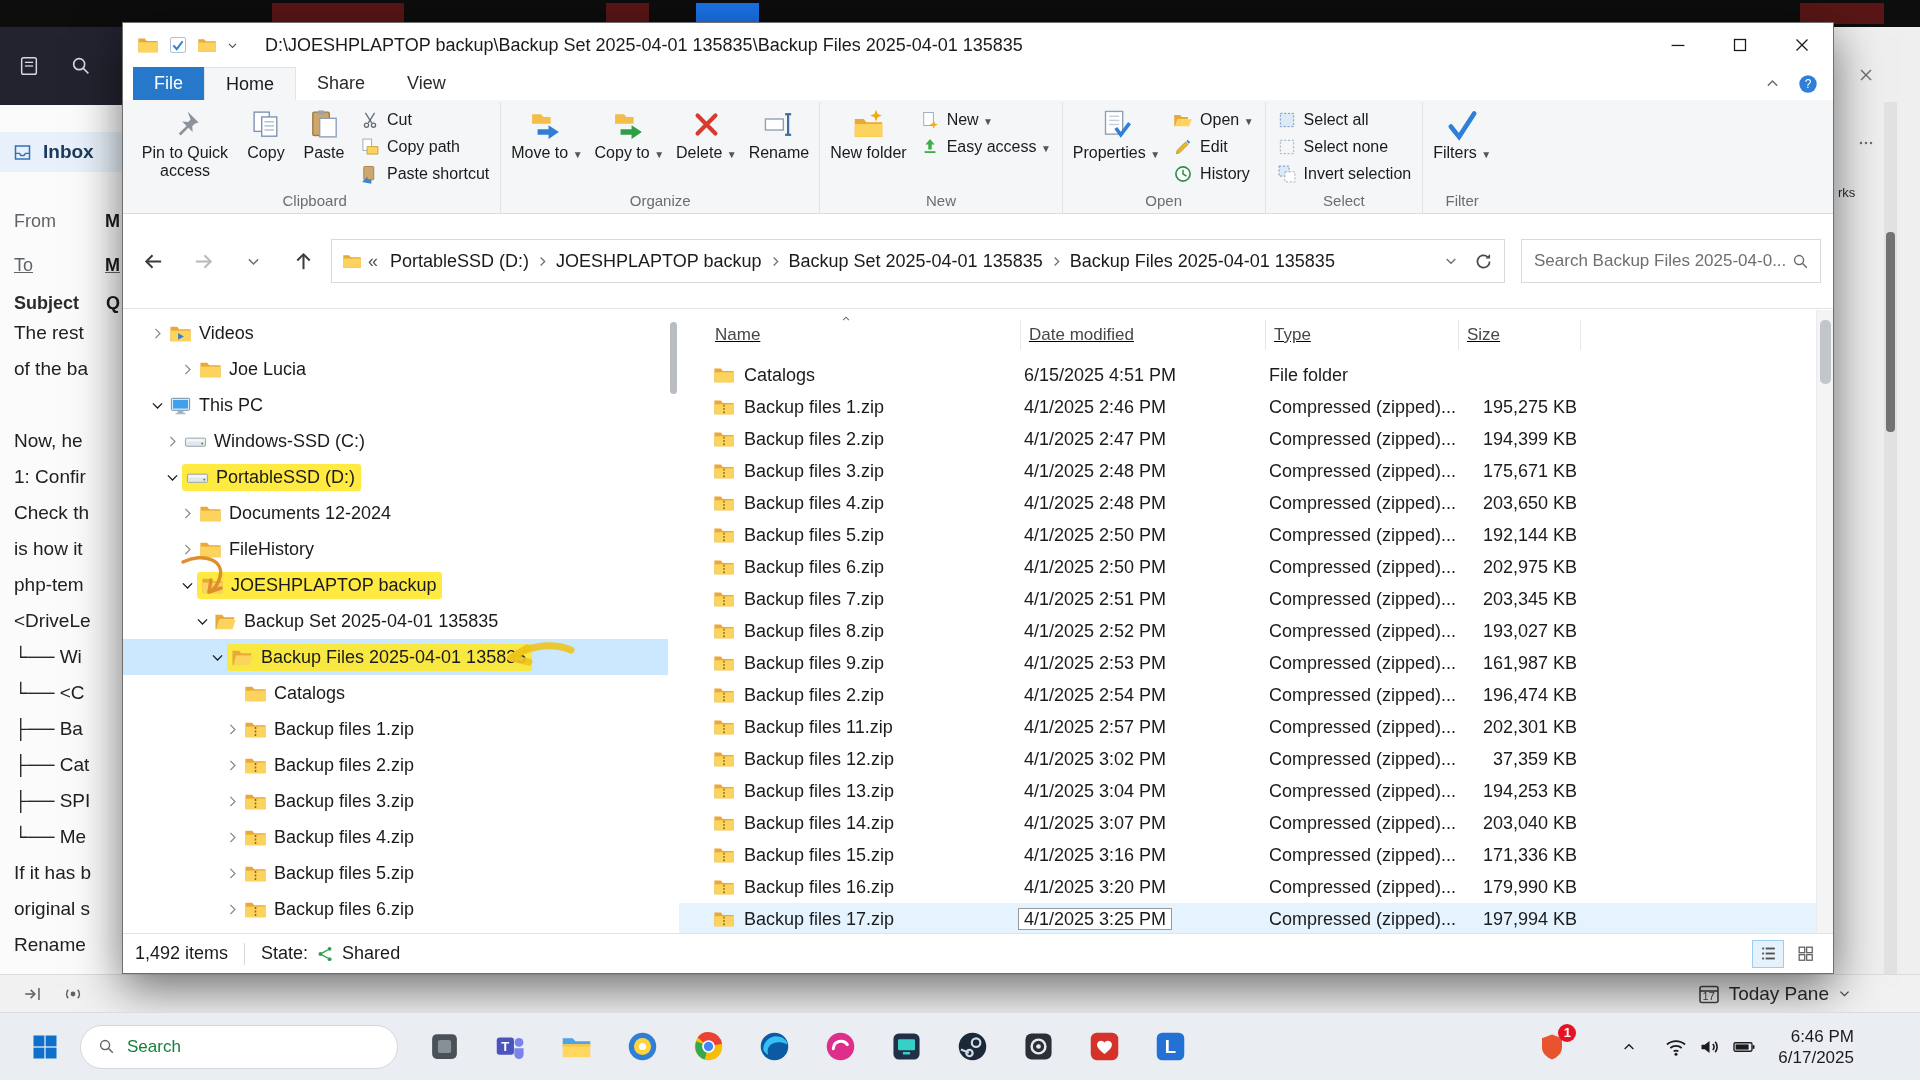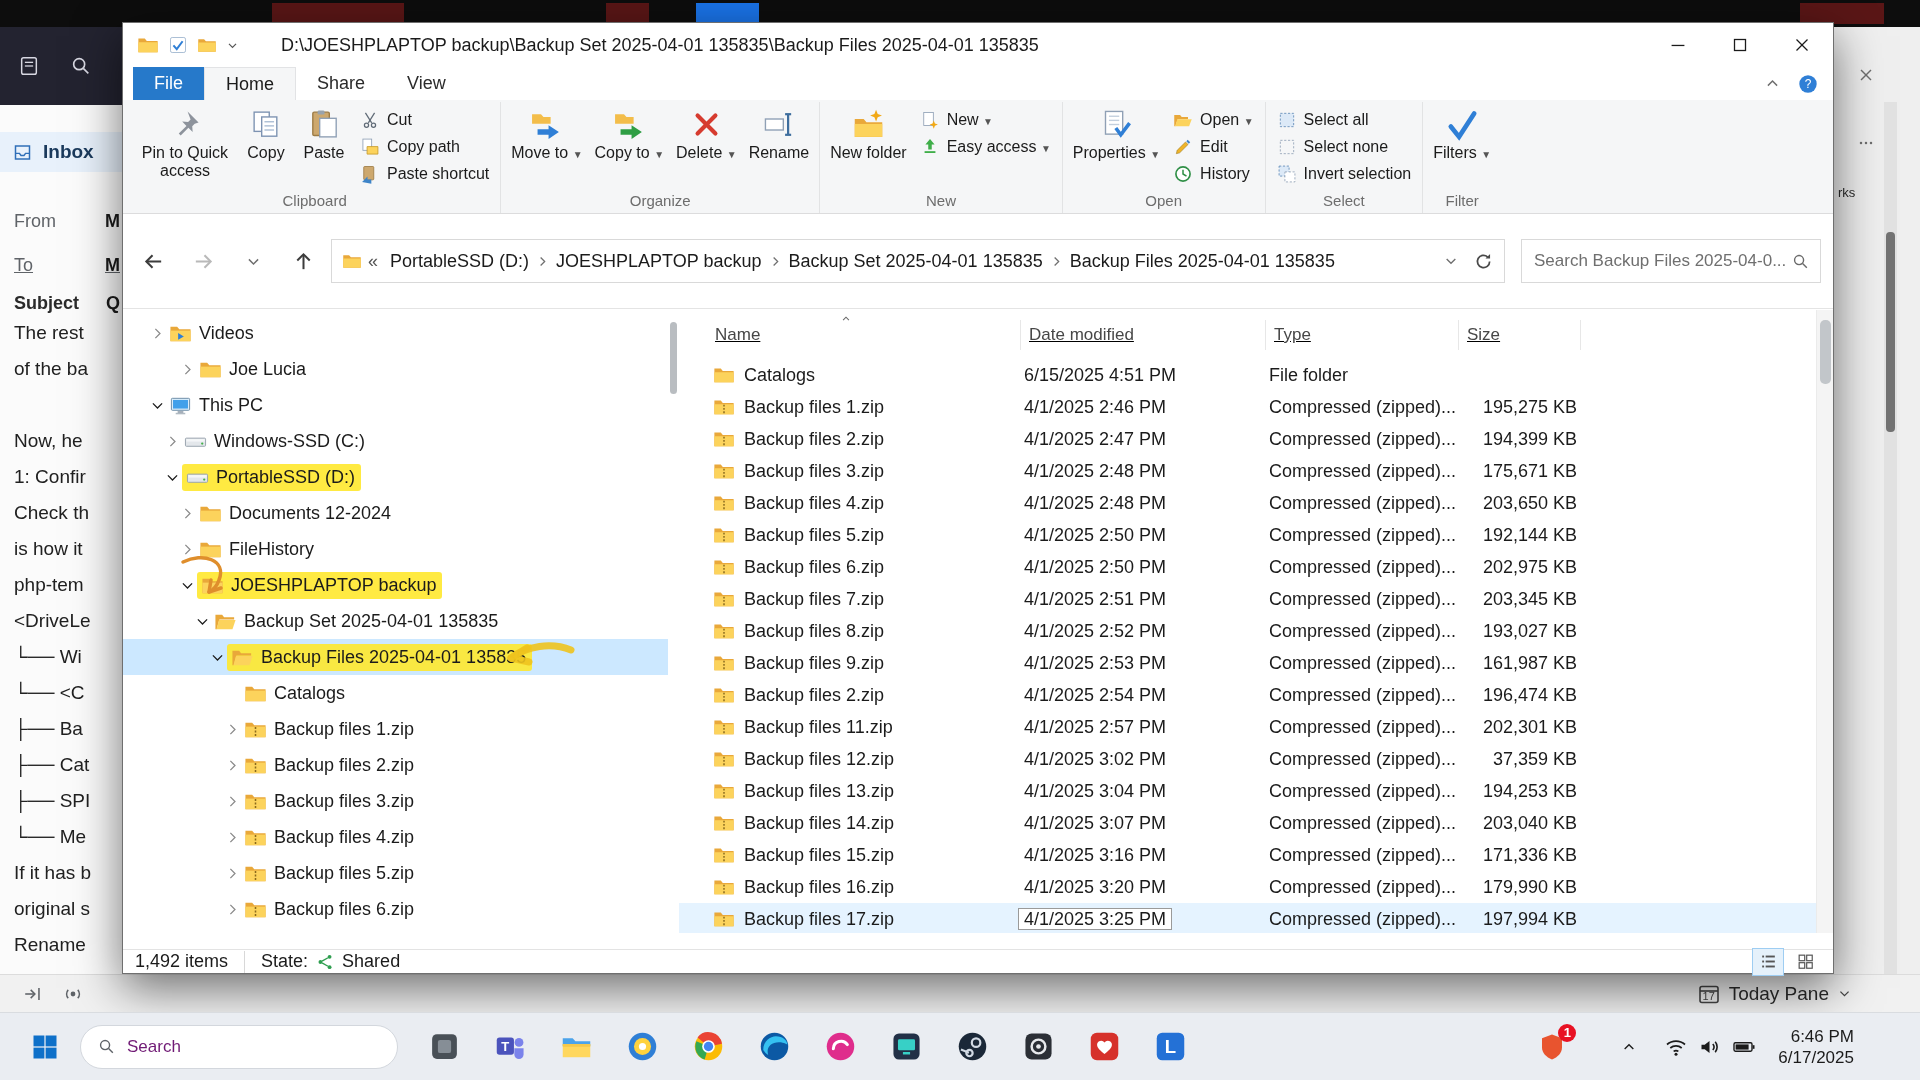--- a/index.html
+++ b/index.html
@@ -21,21 +21,21 @@
 #right-strip .rs-sb{position:absolute;left:50px;top:75px;width:13px;height:880px;background:#e2e2e2;}
 #right-strip .rs-thumb{position:absolute;left:2px;top:130px;width:9px;height:200px;background:#737373;border-radius:4px;}
 #bottomstrip{left:0;top:974px;width:1920px;height:38px;background:#f1f1f1;border-top:1px solid #dcdcdc;display:flex;align-items:center;}
 .todaypane{margin-left:auto;display:flex;align-items:center;gap:8px;margin-right:68px;font-size:19px;color:#2b2b2b;}
 .cal{position:relative;width:24px;height:24px;}
 .cal .day{position:absolute;left:0;top:8px;width:24px;text-align:center;font-size:11px;color:#444;}
 
 #win{position:absolute;left:122px;top:22px;width:1712px;height:952px;background:#fff;border:1px solid #6f6f6f;box-shadow:0 14px 44px rgba(0,0,0,.55);}
 .titlebar{height:44px;display:flex;align-items:center;}
 .qat{display:flex;align-items:center;gap:9px;padding-left:14px;}
-.title-text{margin-left:42px;font-size:18px;color:#1b1b1b;flex:1;white-space:nowrap;overflow:hidden;}
+.title-text{margin-left:26px;font-size:18px;color:#1b1b1b;flex:1;white-space:nowrap;overflow:hidden;}
 .wcontrols{display:flex;height:100%;}
 .wbtn{width:62px;height:100%;display:flex;align-items:center;justify-content:center;}
 .tabsrow{height:33px;display:flex;align-items:stretch;padding-left:10px;background:#fff;position:relative;}
 .tab{display:flex;align-items:center;padding:0 21px;font-size:18px;color:#2b2b2b;}
 .tab.file{background:#2679ca;color:#fff;}
 .tab.active{background:#f5f6f7;border:1px solid #e2e3e5;border-bottom:none;color:#1b1b1b;}
 .ribbon-ctl{position:absolute;right:14px;top:0;height:33px;display:flex;align-items:center;gap:16px;color:#6f6f6f;}
 .ribbon{height:114px;background:#f5f6f7;border-bottom:1px solid #dcdcdd;display:flex;align-items:stretch;padding:2px 4px 0 6px;}
 .rgroup{display:flex;flex-direction:column;padding:0 5px;}
 .rgroup+.rgroup{border-left:1px solid #e2e3e4;}
@@ -81,33 +81,33 @@
 .frow{height:32px;align-items:center;font-size:18px;color:#1b1b1b;}
 .frow .name{display:flex;align-items:center;gap:9px;padding-left:34px;white-space:nowrap;overflow:hidden;}
 .frow .name .ic{width:22px;height:22px;}
 .frow .dcell,.frow .tcell{padding-left:3px;white-space:nowrap;}
 .frow .size{text-align:right;padding-right:4px;white-space:nowrap;}
 .frow.hoverrow{background:#e5f3ff;}
 .tipbox{background:#fff;border:1px solid #9a9a9a;padding:0 5px;margin-left:-6px;}
 .win-sb{width:17px;background:#f4f4f4;border-left:1px solid #ebebeb;position:relative;flex:none;}
 .win-sb .thumb{position:absolute;left:3px;top:10px;width:11px;height:64px;background:#c2c6ca;border-radius:5px;}
 
-.statusbar{position:absolute;left:0;right:0;bottom:0;height:24px;border-top:1px solid #e3e3e3;display:flex;align-items:center;font-size:18px;color:#1b1b1b;padding:0 12px;background:#fff;}
+.statusbar{position:absolute;left:0;right:0;bottom:0;height:40px;border-top:1px solid #e3e3e3;display:flex;align-items:center;font-size:18px;color:#1b1b1b;padding:0 12px;background:#fff;}
 .sb-sep{width:1px;height:22px;background:#d8d8d8;margin:0 16px;}
 .sb-state{display:flex;align-items:center;gap:7px;}
 .sb-state .ic{width:20px;height:20px;}
 .sb-views{margin-left:auto;display:flex;gap:5px;}
 .sb-view{width:32px;height:28px;display:flex;align-items:center;justify-content:center;border:1px solid transparent;}
 .sb-view svg{width:19px;height:19px;}
 .sb-view.active{border-color:#9ecdf2;background:#e5f1fb;}
 
 #taskbar{position:absolute;left:0;top:1012px;width:1920px;height:68px;background:rgba(242,245,250,.97);border-top:1px solid rgba(0,0,0,.07);display:flex;align-items:center;}
 .tb-start{width:46px;height:46px;display:flex;align-items:center;justify-content:center;margin-left:22px;border-radius:6px;}
 .tb-start svg{width:30px;height:30px;}
-.tb-search{width:318px;height:44px;border-radius:22px;background:#fff;border:1px solid #d3d7dd;display:flex;align-items:center;gap:11px;padding:0 16px;color:#701a75;font-size:17px;margin-left:12px;}
+.tb-search{width:318px;height:44px;border-radius:22px;background:#fff;border:1px solid #d3d7dd;display:flex;align-items:center;gap:11px;padding:0 16px;color:#15803d;font-size:17px;margin-left:12px;}
 .tb-search svg{width:19px;height:19px;}
 .tb-apps{display:flex;align-items:center;gap:22px;margin-left:24px;}
 .tb-app{width:44px;height:44px;display:flex;align-items:center;justify-content:center;border-radius:6px;}
 .tb-app svg{width:33px;height:33px;}
 .tb-tray{margin-left:auto;display:flex;align-items:center;padding-right:66px;}
 .tray-badgewrap{position:relative;width:36px;height:36px;margin-right:46px;}
 .tray-badgewrap svg{width:30px;height:30px;margin:3px;}
 .badge{position:absolute;top:-5px;right:-6px;background:#e81123;color:#fff;font-size:13px;font-weight:bold;border-radius:9px;min-width:18px;height:18px;line-height:18px;text-align:center;padding:0 2px;}
 .tray-chev{width:26px;height:26px;display:flex;align-items:center;justify-content:center;color:#1b1b1b;margin-right:22px;}
 .tray-chev svg{width:16px;height:16px;}

